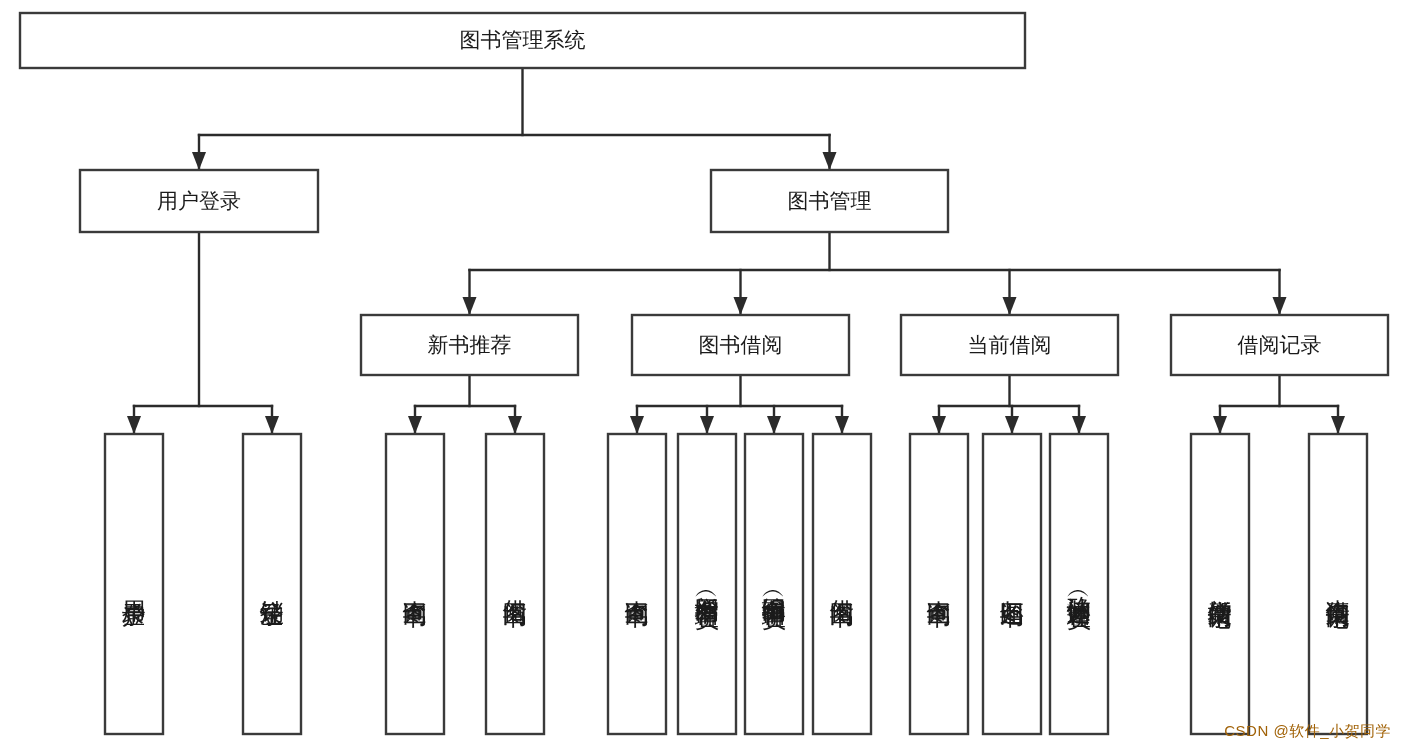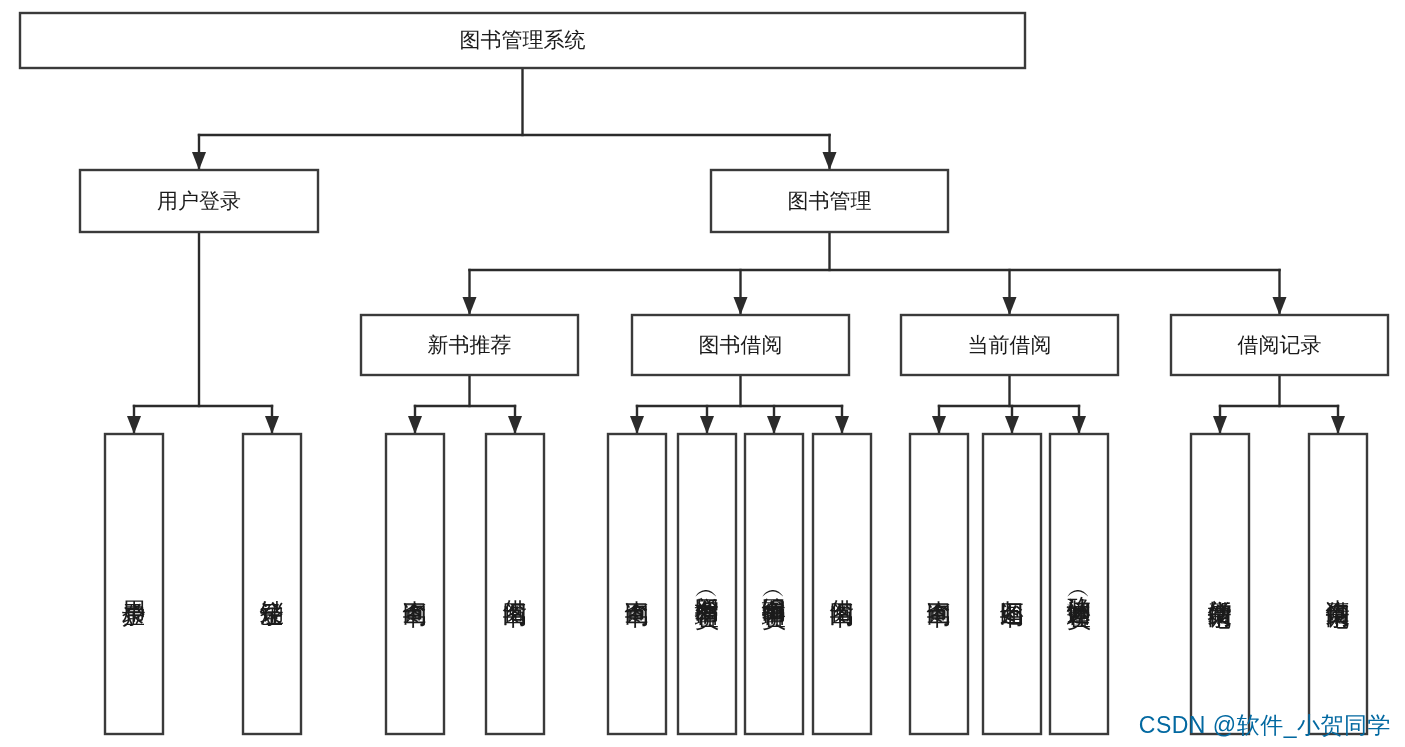--- a/index.html
+++ b/index.html
@@ -62,22 +62,22 @@
     justify-content: center;
     text-align: center;
     white-space: nowrap;
     pointer-events: none;
   }
   #watermark {
     position: absolute;
     right: 14px;
     bottom: 6px;
     font-family: "Liberation Sans", "DejaVu Sans", sans-serif;
-    font-size: 23px;
-    color: #0369a1;
+    font-size: 15px;
+    color: #a16207;
     letter-spacing: 0.5px;
     white-space: nowrap;
   }
 </style>
 </head>
 <body>
 
 <div id="diagram-root">
 
   <svg id="tree-svg" viewBox="0 0 1405 747">

